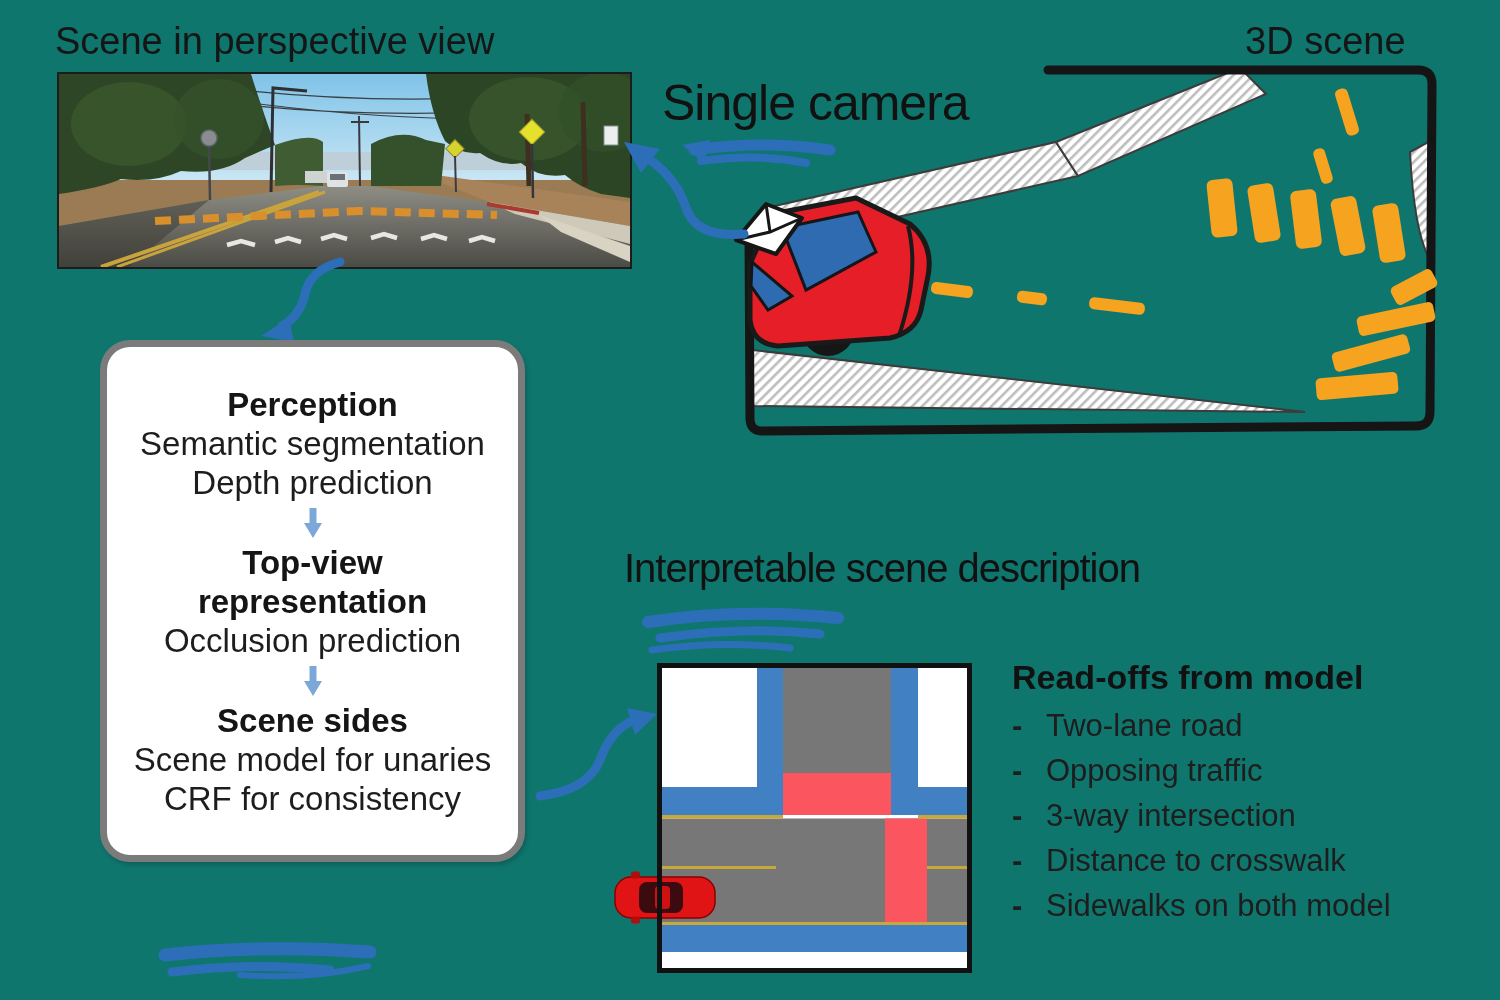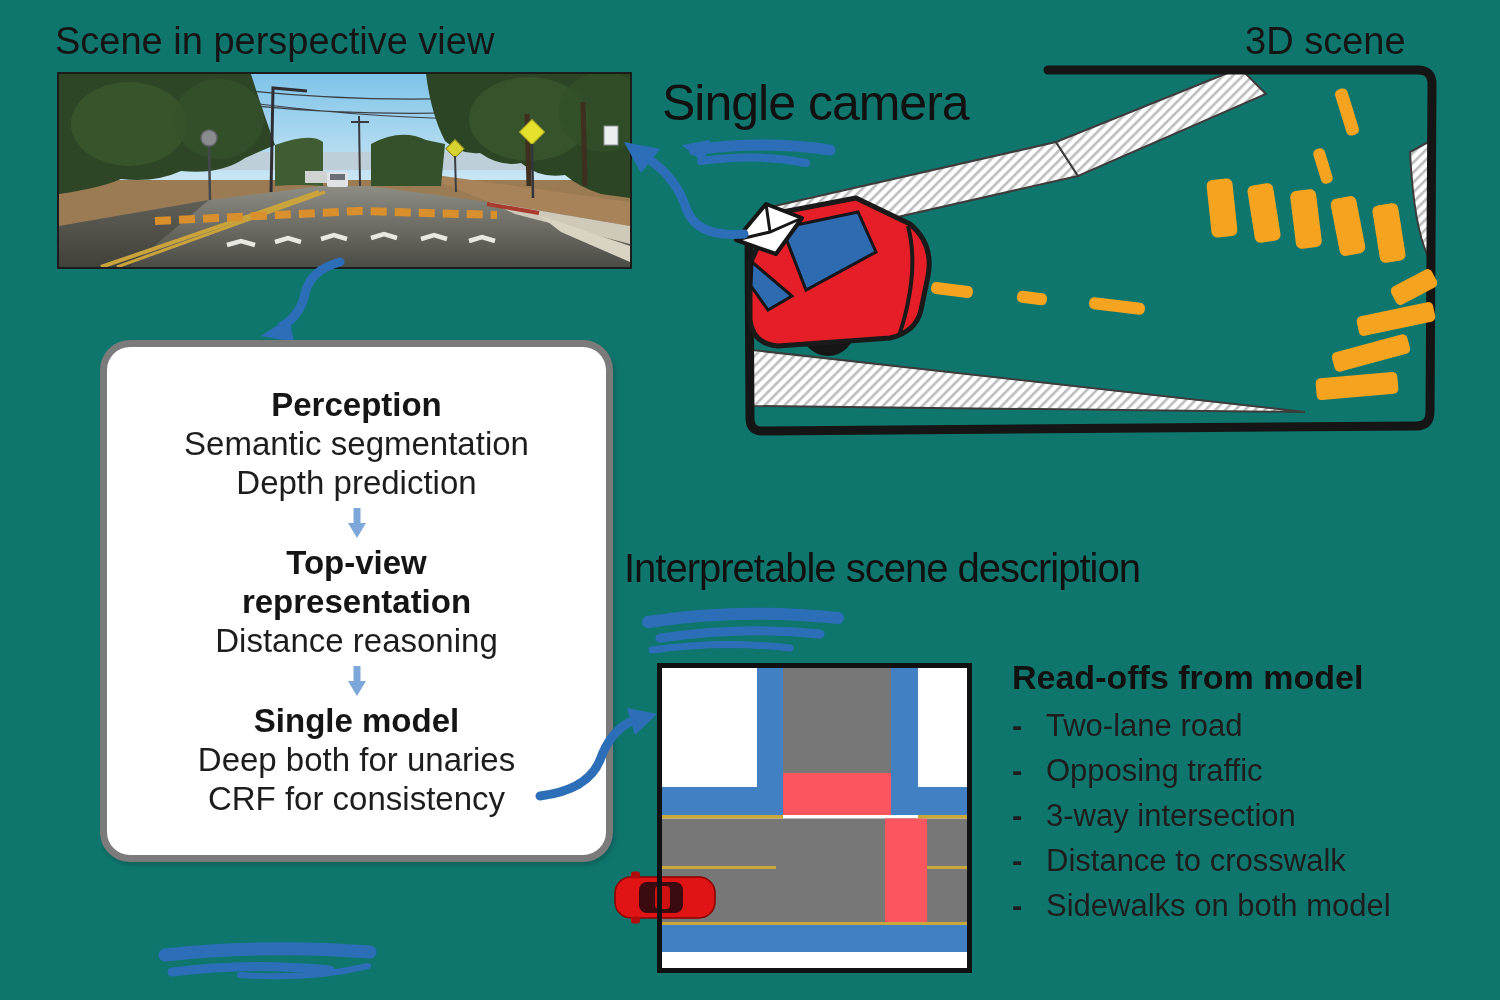--- a/index.html
+++ b/index.html
@@ -8,21 +8,21 @@
     font-family:"Liberation Sans","DejaVu Sans",sans-serif;color:#1a1a1a;
   }
   .abs{position:absolute;}
   .h-plain{font-size:38px;font-weight:400;color:#151515;white-space:nowrap;}
   .h-bold{font-weight:400;color:#111;white-space:nowrap;letter-spacing:-1px;}
   
   #photo{left:57px;top:72px;width:571px;height:193px;border:2px solid #1c1c1c;box-sizing:content-box;}
   #photo svg{display:block;width:100%;height:100%;}
   
   #pipeline-box{
-    left:100px;top:340px;width:513px;height:522px;box-sizing:border-box;
+    left:100px;top:340px;width:425px;height:522px;box-sizing:border-box;
     border:7px solid #7b7b7b;border-radius:30px;background:#fff;
     box-shadow:2px 3px 4px rgba(0,0,0,.18);
     display:flex;flex-direction:column;align-items:center;justify-content:center;
     padding:10px 6px;
   }
   .step{display:flex;flex-direction:column;align-items:center;}
   .step-title{font-weight:700;font-size:33px;line-height:39px;text-align:center;max-width:320px;color:#151515;}
   .step-line{font-size:33px;line-height:39px;text-align:center;white-space:nowrap;color:#1d1d1d;}
   .flow-arrow{margin:5px 0 4px 0;}
   
@@ -179,29 +179,29 @@
       <div class="step-title">Perception</div>
       <div class="step-line">Semantic segmentation</div>
       <div class="step-line">Depth prediction</div>
     </div>
     <svg class="flow-arrow" width="22" height="32" viewBox="0 0 22 32">
       <line x1="11" y1="1" x2="11" y2="18" stroke="#7da7d9" stroke-width="7"></line>
       <polygon points="2,16 20,16 11,31" fill="#7da7d9"></polygon>
     </svg>
     <div class="step">
       <div class="step-title">Top-view representation</div>
-      <div class="step-line">Distance reasoning</div>
+      <div class="step-line">Occlusion prediction</div>
     </div>
     <svg class="flow-arrow" width="22" height="32" viewBox="0 0 22 32">
       <line x1="11" y1="1" x2="11" y2="18" stroke="#7da7d9" stroke-width="7"></line>
       <polygon points="2,16 20,16 11,31" fill="#7da7d9"></polygon>
     </svg>
     <div class="step">
-      <div class="step-title">Single model</div>
-      <div class="step-line">Deep both for unaries</div>
+      <div class="step-title">Scene sides</div>
+      <div class="step-line">Scene model for unaries</div>
       <div class="step-line">CRF for consistency</div>
     </div>
   </div>
 
   <svg class="abs" style="left:150px;top:938px;" width="235" height="55" viewBox="0 0 235 55">
     <g stroke="#2c6fb8" fill="none" stroke-linecap="round">
       <path d="M15 17 Q115 6 220 14" stroke-width="13"></path>
       <path d="M22 34 Q100 24 180 32" stroke-width="9"></path>
       <path d="M90 37 Q160 42 218 28" stroke-width="6"></path>
     </g>

